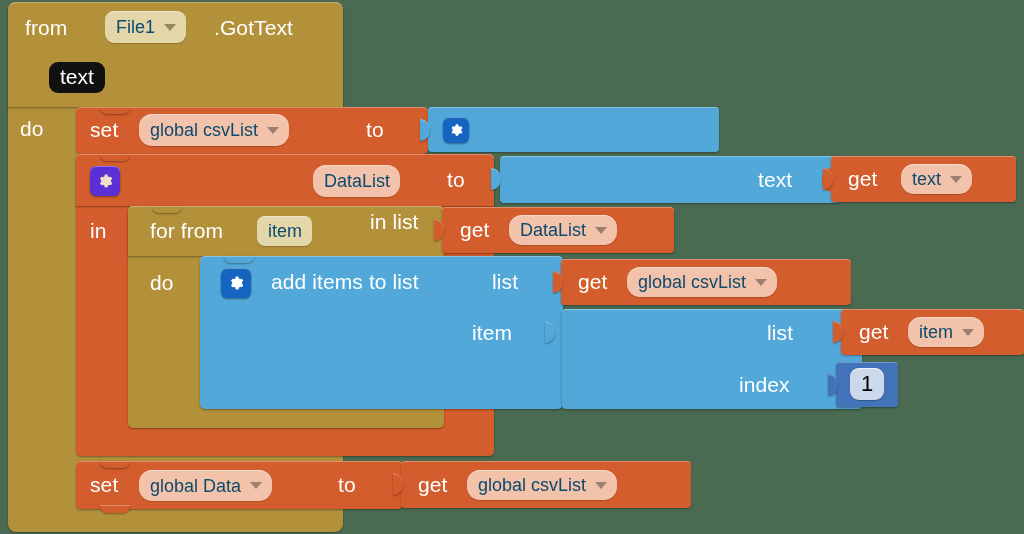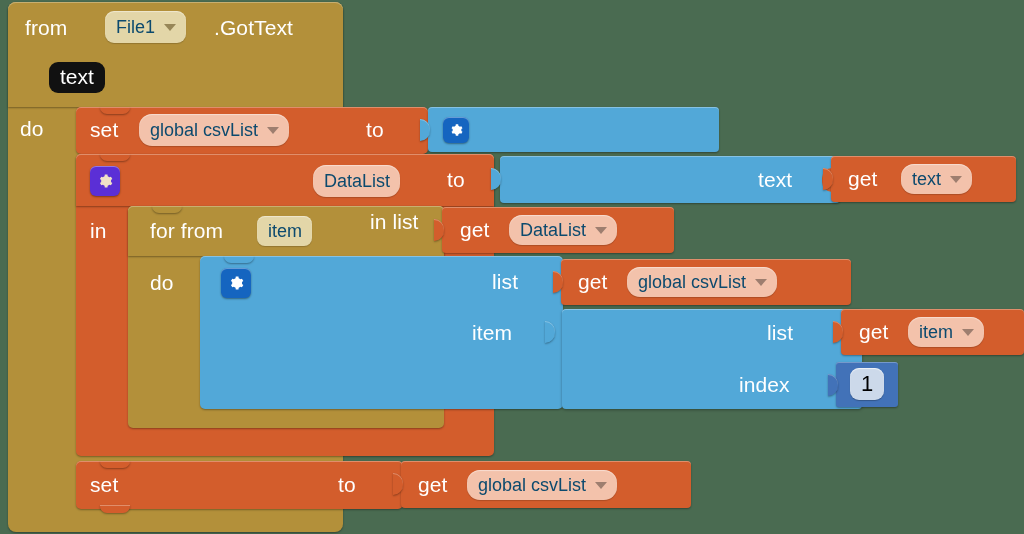--- a/index.html
+++ b/index.html
@@ -216,20 +216,21 @@
   <div class="blk blue" style="left:200px; top:256px; width:363px; height:153px; border-radius:5px;"></div>
   <div class="notch-top blue" style="left:224px; top:256px;"></div>
 
   <div class="gear gear-blue" style="left:221px; top:268px; width:30px; height:30px;">
     <svg width="18" height="18" viewBox="0 0 16 16" aria-hidden="true">
       <path fill="#ffffff" d="M8 5.1A2.9 2.9 0 1 0 8 10.9 2.9 2.9 0 0 0 8 5.1zm0 4.3A1.4 1.4 0 1 1 8 6.6a1.4 1.4 0 0 1 0 2.8z"></path>
       <path fill="#ffffff" d="M13.4 8c0-.3 0-.6-.1-.9l1.2-.9-1.2-2-1.4.5c-.4-.4-.9-.7-1.5-.9L10.2 2.3H7.8L7.6 3.8c-.6.2-1.1.5-1.5.9l-1.4-.5-1.2 2 1.2.9c0 .3-.1.6-.1.9s0 .6.1.9l-1.2.9 1.2 2 1.4-.5c.4.4.9.7 1.5.9l.2 1.5h2.4l.2-1.5c.6-.2 1.1-.5 1.5-.9l1.4.5 1.2-2-1.2-.9c.1-.3.1-.6.1-.9z"></path>
     </svg>
   </div>
 
+  <span class="lbl" style="left:271px; top:271px;">add items to list</span>
   <span class="lbl" style="left:492px; top:271px;">list</span>
   <div class="socket" style="left:552px; top:270px; background:#52a8d8;"></div>
 
   <div class="blk orange" style="left:561px; top:259px; width:290px; height:46px;"></div>
   <div class="plug orange" style="left:553px; top:271px;"></div>
   <span class="lbl" style="left:578px; top:271px;">get</span>
   <div class="field f-orange" style="left:627px; top:267px; height:30px;">
     <span class="txt">global csvList</span>
     <span class="caret"></span>
   </div>
@@ -258,20 +259,24 @@
   <div class="numfield" style="left:850px; top:368px; width:34px; height:32px;">
     <span>1</span>
   </div>
 
   <div class="blk orange" style="left:76px; top:461px; width:327px; height:48px; border-radius:5px;"></div>
   <div class="notch-top orange" style="left:100px; top:461px;"></div>
 
   <div class="blk orange" style="left:100px; top:505px; width:30px; height:8px; border-radius:0 0 7px 7px;"></div>
 
   <span class="lbl" style="left:90px; top:474px;">set</span>
+  <div class="field f-orange" style="left:139px; top:470px; height:31px;">
+    <span class="txt">global Data</span>
+    <span class="caret"></span>
+  </div>
   <span class="lbl" style="left:338px; top:474px;">to</span>
   <div class="socket" style="left:392px; top:473px; background:#d35d2c;"></div>
 
   <div class="blk orange" style="left:401px; top:461px; width:290px; height:47px;"></div>
   <div class="plug orange" style="left:393px; top:473px;"></div>
   <span class="lbl" style="left:418px; top:474px;">get</span>
   <div class="field f-orange" style="left:467px; top:470px; height:30px;">
     <span class="txt">global csvList</span>
     <span class="caret"></span>
   </div>

